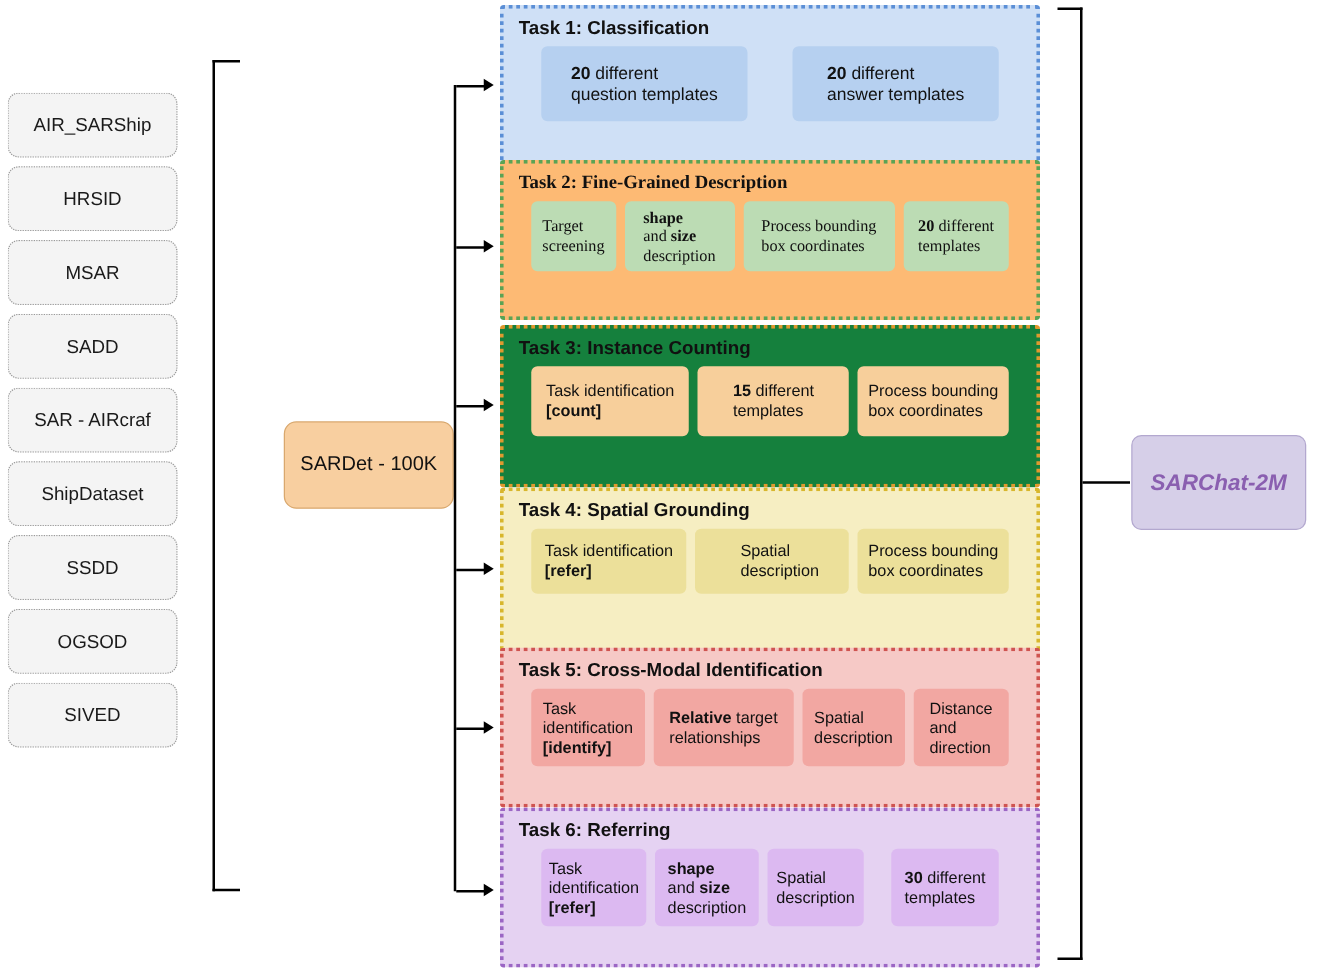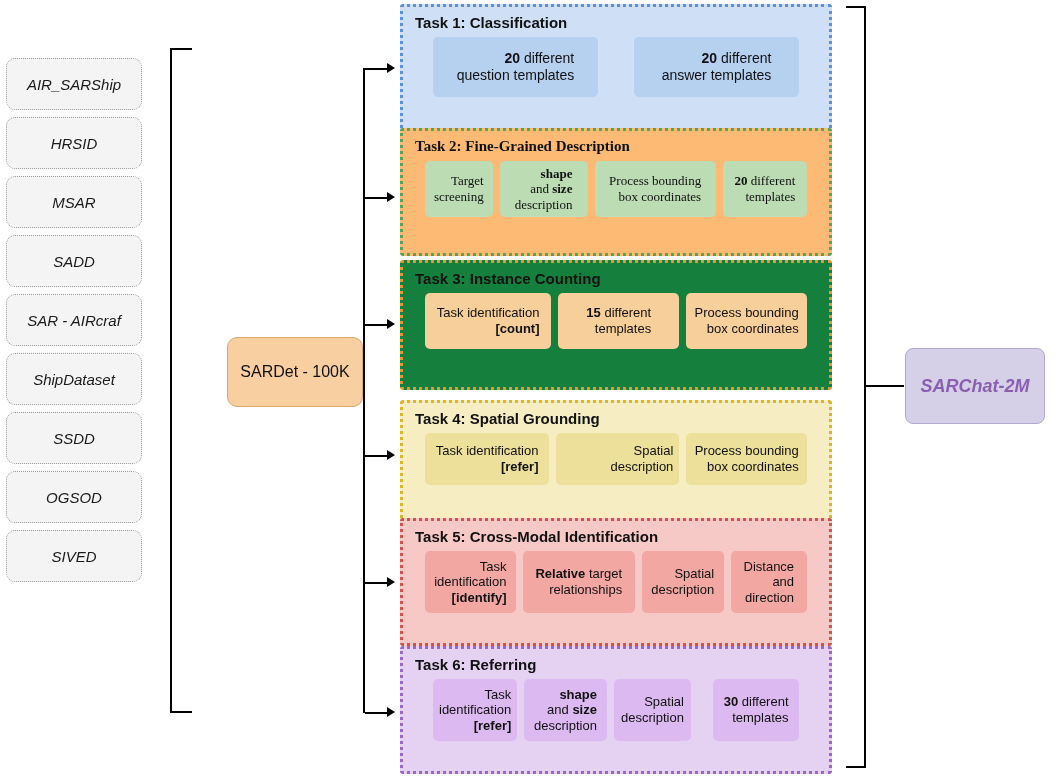--- a/index.html
+++ b/index.html
@@ -12,23 +12,22 @@
     height: 780px;
     position: relative;
     font-family: "Liberation Sans", sans-serif;
     overflow: hidden;
   }
 
   
   #datasets {
     position: absolute;
     left: 6px;
-    top: 58px;
+    top: 74px;
     width: 136px;
-    font-style: italic;
   }
   .dataset-box {
     height: 52px;
     margin-bottom: 7px;
     border: 1px dotted #9a9a9a;
     border-radius: 9px;
     background: #f4f4f4;
     display: flex;
     align-items: center;
     justify-content: center;
@@ -115,21 +114,21 @@
     gap: 7px;
     align-items: stretch;
   }
   .chip {
     border-radius: 5px;
     font-size: 13px;
     color: #111;
     display: flex;
     align-items: center;
     justify-content: center;
-    text-align: right;
+    text-align: left;
     padding: 6px 6px;
     line-height: 1.2;
     box-sizing: border-box;
   }
   .chip b { font-weight: bold; }
 
   
   #task1 { top: 4px; height: 148px; border-color: #5b8fd6; background: #cfe0f6; }
   #task1 .chip { background: #b6d0f0; }
   #task1 .chips { gap: 36px; padding: 0 22px; }
@@ -148,21 +147,21 @@
   
   #task3 { top: 260px; height: 130px; border-color: #e0992f; background: #15803d; }
   #task3 .chip { background: #f7cf9b; }
   #task3 .chips { padding: 0 14px; }
   #task3 .chip { height: 56px; }
   #task3 .c1 { width: 136px; }
   #task3 .c2 { width: 130px; }
   #task3 .c3 { width: 130px; }
 
   
-  #task4 { top: 390px; height: 156px; border-color: #d8b62c; background: #f6eec2; margin-top: 10px; }
+  #task4 { top: 390px; height: 156px; border-color: #d8b62c; background: #f6eec2; }
   #task4 .chip { background: #ece09a; }
   #task4 .chips { padding: 0 14px; }
   #task4 .chip { height: 52px; }
   #task4 .c1 { width: 134px; }
   #task4 .c2 { width: 130px; padding-left: 36px; }
   #task4 .c3 { width: 130px; }
 
   
   #task5 { top: 518px; height: 128px; border-color: #cf5450; background: #f6c9c6; }
   #task5 .chip { background: #f2a7a2; }

